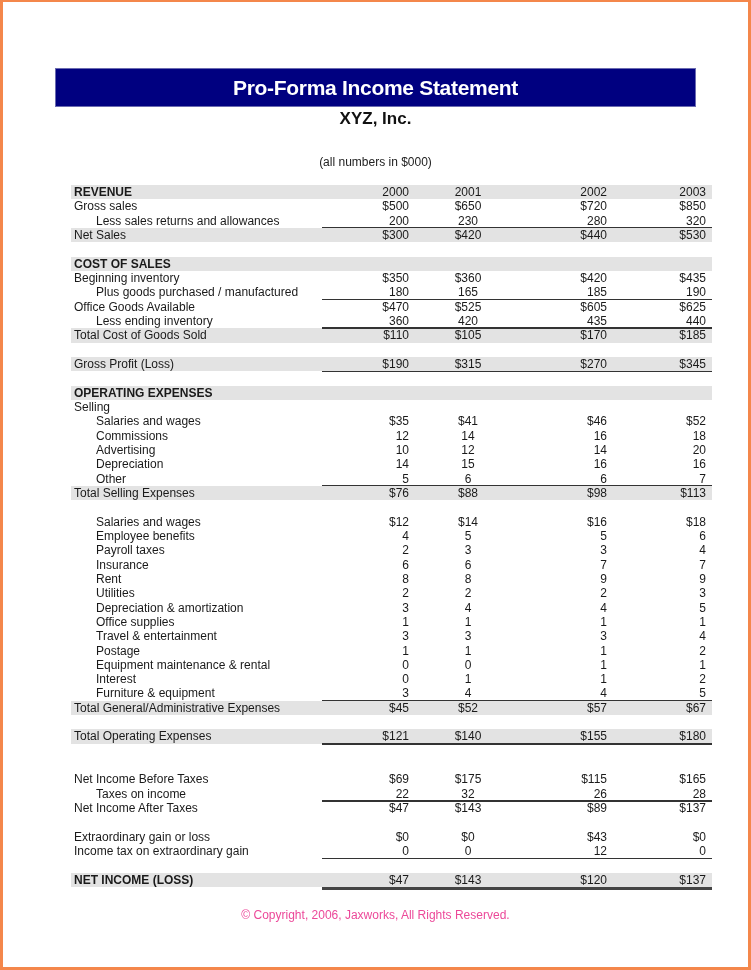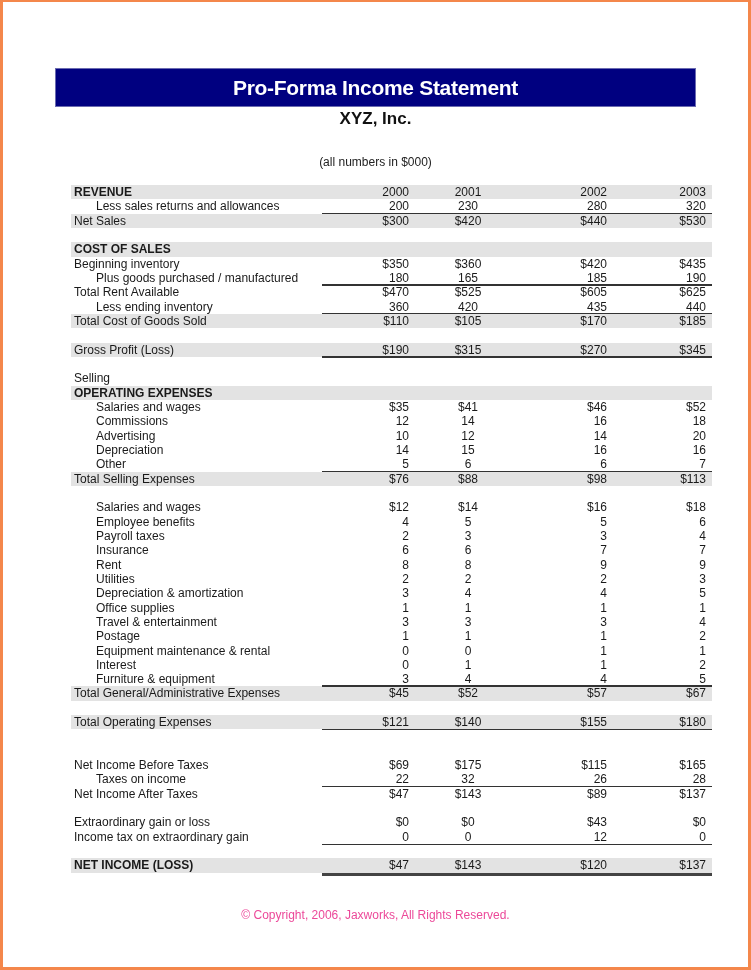--- a/index.html
+++ b/index.html
@@ -56,20 +56,27 @@
 
   <div class="table" id="stmt">
       <div class="row shade">
         <span class="lbl bold">REVENUE</span>
         <span class="v c0">2000</span>
         <span class="v c1">2001</span>
         <span class="v c2">2002</span>
         <span class="v c3">2003</span>
       </div>
       <div class="row">
+        <span class="lbl">Gross sales</span>
+        <span class="v c0">$500</span>
+        <span class="v c1">$650</span>
+        <span class="v c2">$720</span>
+        <span class="v c3">$850</span>
+      </div>
+      <div class="row">
         <span class="lbl indent">Less sales returns and allowances</span>
         <span class="v c0">200</span>
         <span class="v c1">230</span>
         <span class="v c2">280</span>
         <span class="v c3">320</span>
       </div>
       <div class="row shade rule-top">
         <span class="lbl">Net Sales</span>
         <span class="v c0">$300</span>
         <span class="v c1">$420</span>
@@ -98,21 +105,21 @@
         <span class="v c3">$435</span>
       </div>
       <div class="row">
         <span class="lbl indent">Plus goods purchased / manufactured</span>
         <span class="v c0">180</span>
         <span class="v c1">165</span>
         <span class="v c2">185</span>
         <span class="v c3">190</span>
       </div>
       <div class="row rule-top">
-        <span class="lbl">Total Rent Available</span>
+        <span class="lbl">Office Goods Available</span>
         <span class="v c0">$470</span>
         <span class="v c1">$525</span>
         <span class="v c2">$605</span>
         <span class="v c3">$625</span>
       </div>
       <div class="row">
         <span class="lbl indent">Less ending inventory</span>
         <span class="v c0">360</span>
         <span class="v c1">420</span>
         <span class="v c2">435</span>
@@ -139,29 +146,29 @@
         <span class="v c2">$270</span>
         <span class="v c3">$345</span>
       </div>
       <div class="row">
         <span class="lbl"></span>
         <span class="v c0"></span>
         <span class="v c1"></span>
         <span class="v c2"></span>
         <span class="v c3"></span>
       </div>
-      <div class="row">
-        <span class="lbl">Selling</span>
-        <span class="v c0"></span>
-        <span class="v c1"></span>
-        <span class="v c2"></span>
-        <span class="v c3"></span>
-      </div>
       <div class="row shade">
         <span class="lbl bold">OPERATING EXPENSES</span>
+        <span class="v c0"></span>
+        <span class="v c1"></span>
+        <span class="v c2"></span>
+        <span class="v c3"></span>
+      </div>
+      <div class="row">
+        <span class="lbl">Selling</span>
         <span class="v c0"></span>
         <span class="v c1"></span>
         <span class="v c2"></span>
         <span class="v c3"></span>
       </div>
       <div class="row">
         <span class="lbl indent">Salaries and wages</span>
         <span class="v c0">$35</span>
         <span class="v c1">$41</span>
         <span class="v c2">$46</span>

